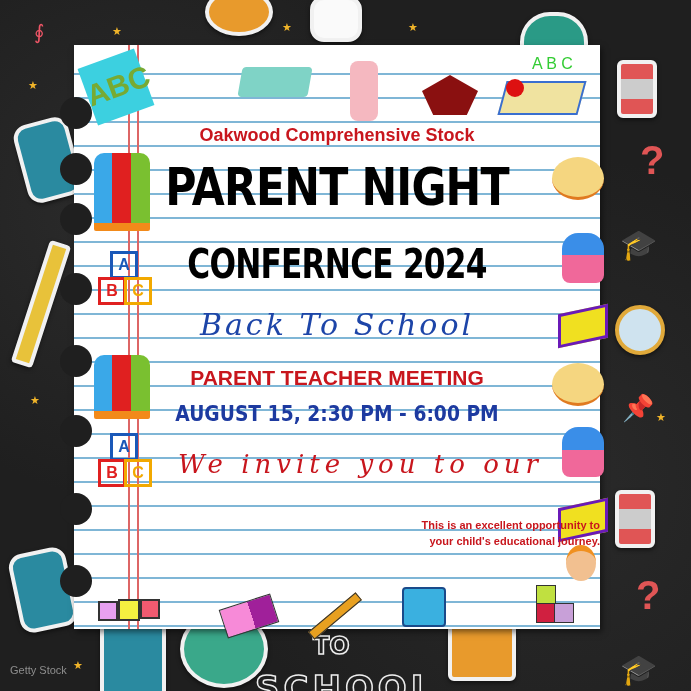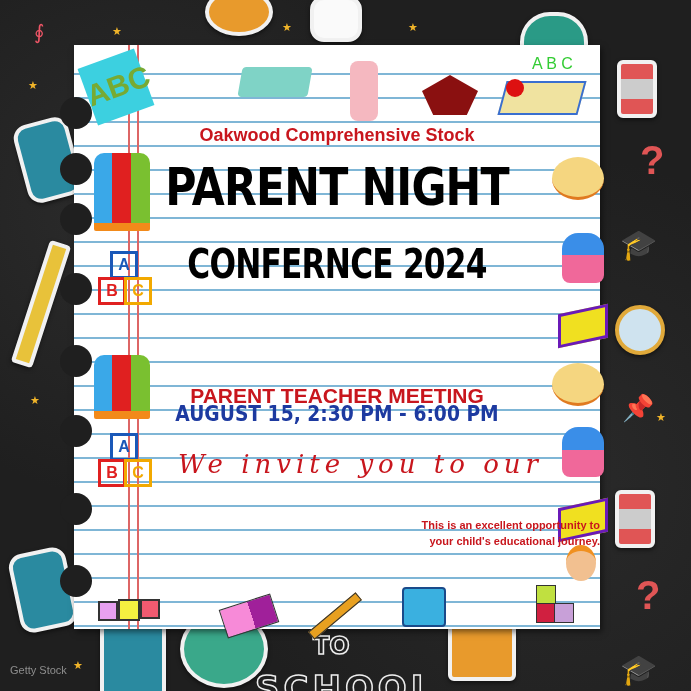--- a/index.html
+++ b/index.html
@@ -13,21 +13,21 @@
   .paper{position:absolute;left:74px;top:45px;width:526px;height:584px;background:#fff;
     background-image:repeating-linear-gradient(to bottom, transparent 0, transparent 22px, #7fb6d6 22px, #7fb6d6 24px);
     background-position:0 6px;box-shadow:2px 3px 6px rgba(0,0,0,.5);}
   .paper::before{content:"";position:absolute;top:0;bottom:0;left:54px;width:7px;border-left:2px solid #d66;border-right:2px solid #d66;}
   .hole{position:absolute;left:-14px;width:32px;height:32px;border-radius:50%;background:#1f1f1f;}
   .text-block{position:absolute;left:0;right:0;text-align:center;}
   .school{top:125px;color:#c8161d;font-weight:bold;font-size:18px;}
   .title1{top:158px;color:#000;font-family:"DejaVu Sans",sans-serif;font-weight:bold;font-size:52px;letter-spacing:-1px;transform:scaleX(.82);}
   .title2{top:240px;color:#000;font-family:"DejaVu Sans",sans-serif;font-weight:bold;font-size:40px;letter-spacing:-1px;transform:scaleX(.78);}
   .script1{top:306px;color:#1d45a8;font-family:"DejaVu Serif",serif;font-style:italic;font-size:30px;font-weight:300;letter-spacing:3px;}
-  .ptm{top:366px;color:#c8161d;font-weight:bold;font-size:21px;margin-top:18px;}
+  .ptm{top:366px;color:#c8161d;font-weight:bold;font-size:21px;}
   .date{top:402px;color:#1d3aa0;font-family:"DejaVu Sans",sans-serif;font-weight:bold;font-size:22px;transform:scaleX(.85);}
   .script2{top:447px;color:#c8161d;font-family:"DejaVu Serif",serif;font-style:italic;font-size:26px;letter-spacing:5px;padding-left:47px;}
   .body{top:517px;color:#c8161d;font-weight:bold;font-size:11px;line-height:16px;text-align:right;}
   .clip{position:absolute;font-size:28px;line-height:1;}
   .wm{position:absolute;left:10px;top:664px;color:#bbb;font-size:11px;opacity:.7;}
   .chalk{position:absolute;color:transparent;-webkit-text-stroke:1.5px #eee;font-family:"DejaVu Sans",sans-serif;font-weight:bold;}
 </style>
 </head>
 <body>
 
@@ -112,20 +112,21 @@
   <div style="position:absolute;left:328px;top:542px;width:40px;height:36px;background:#3ab0e0;border:2px solid #1a4a8a;border-radius:4px;"></div>
   <div style="position:absolute;left:24px;top:534px;width:60px;height:50px;">
     <div style="position:absolute;left:0;top:22px;width:16px;height:16px;background:#e8a0f0;border:2px solid #333;"></div>
     <div style="position:absolute;left:20px;top:20px;width:18px;height:18px;background:#f5f040;border:2px solid #333;"></div>
     <div style="position:absolute;left:42px;top:20px;width:16px;height:16px;background:#f05a70;border:2px solid #333;"></div>
   </div>
 
   <div class="text-block school" style="top:80px;">Oakwood Comprehensive Stock</div>
   <div class="text-block title1" style="top:112px;">PARENT NIGHT</div>
   <div class="text-block title2" style="top:196px;">CONFERNCE 2024</div>
+  <div class="text-block script1" style="top:262px;">Back To School</div>
   <div class="text-block ptm" style="top:321px;">PARENT TEACHER MEETING</div>
   <div class="text-block date" style="top:356px;">AUGUST 15, 2:30 PM - 6:00 PM</div>
   <div class="text-block script2" style="top:404px;">We invite you to our</div>
   <div class="text-block body" style="top:472px;">
     <div>This is an excellent opportunity to</div>
     <div>your child's educational journey.</div>
   </div>
 </div>
 
 <div class="wm">Getty Stock</div>

